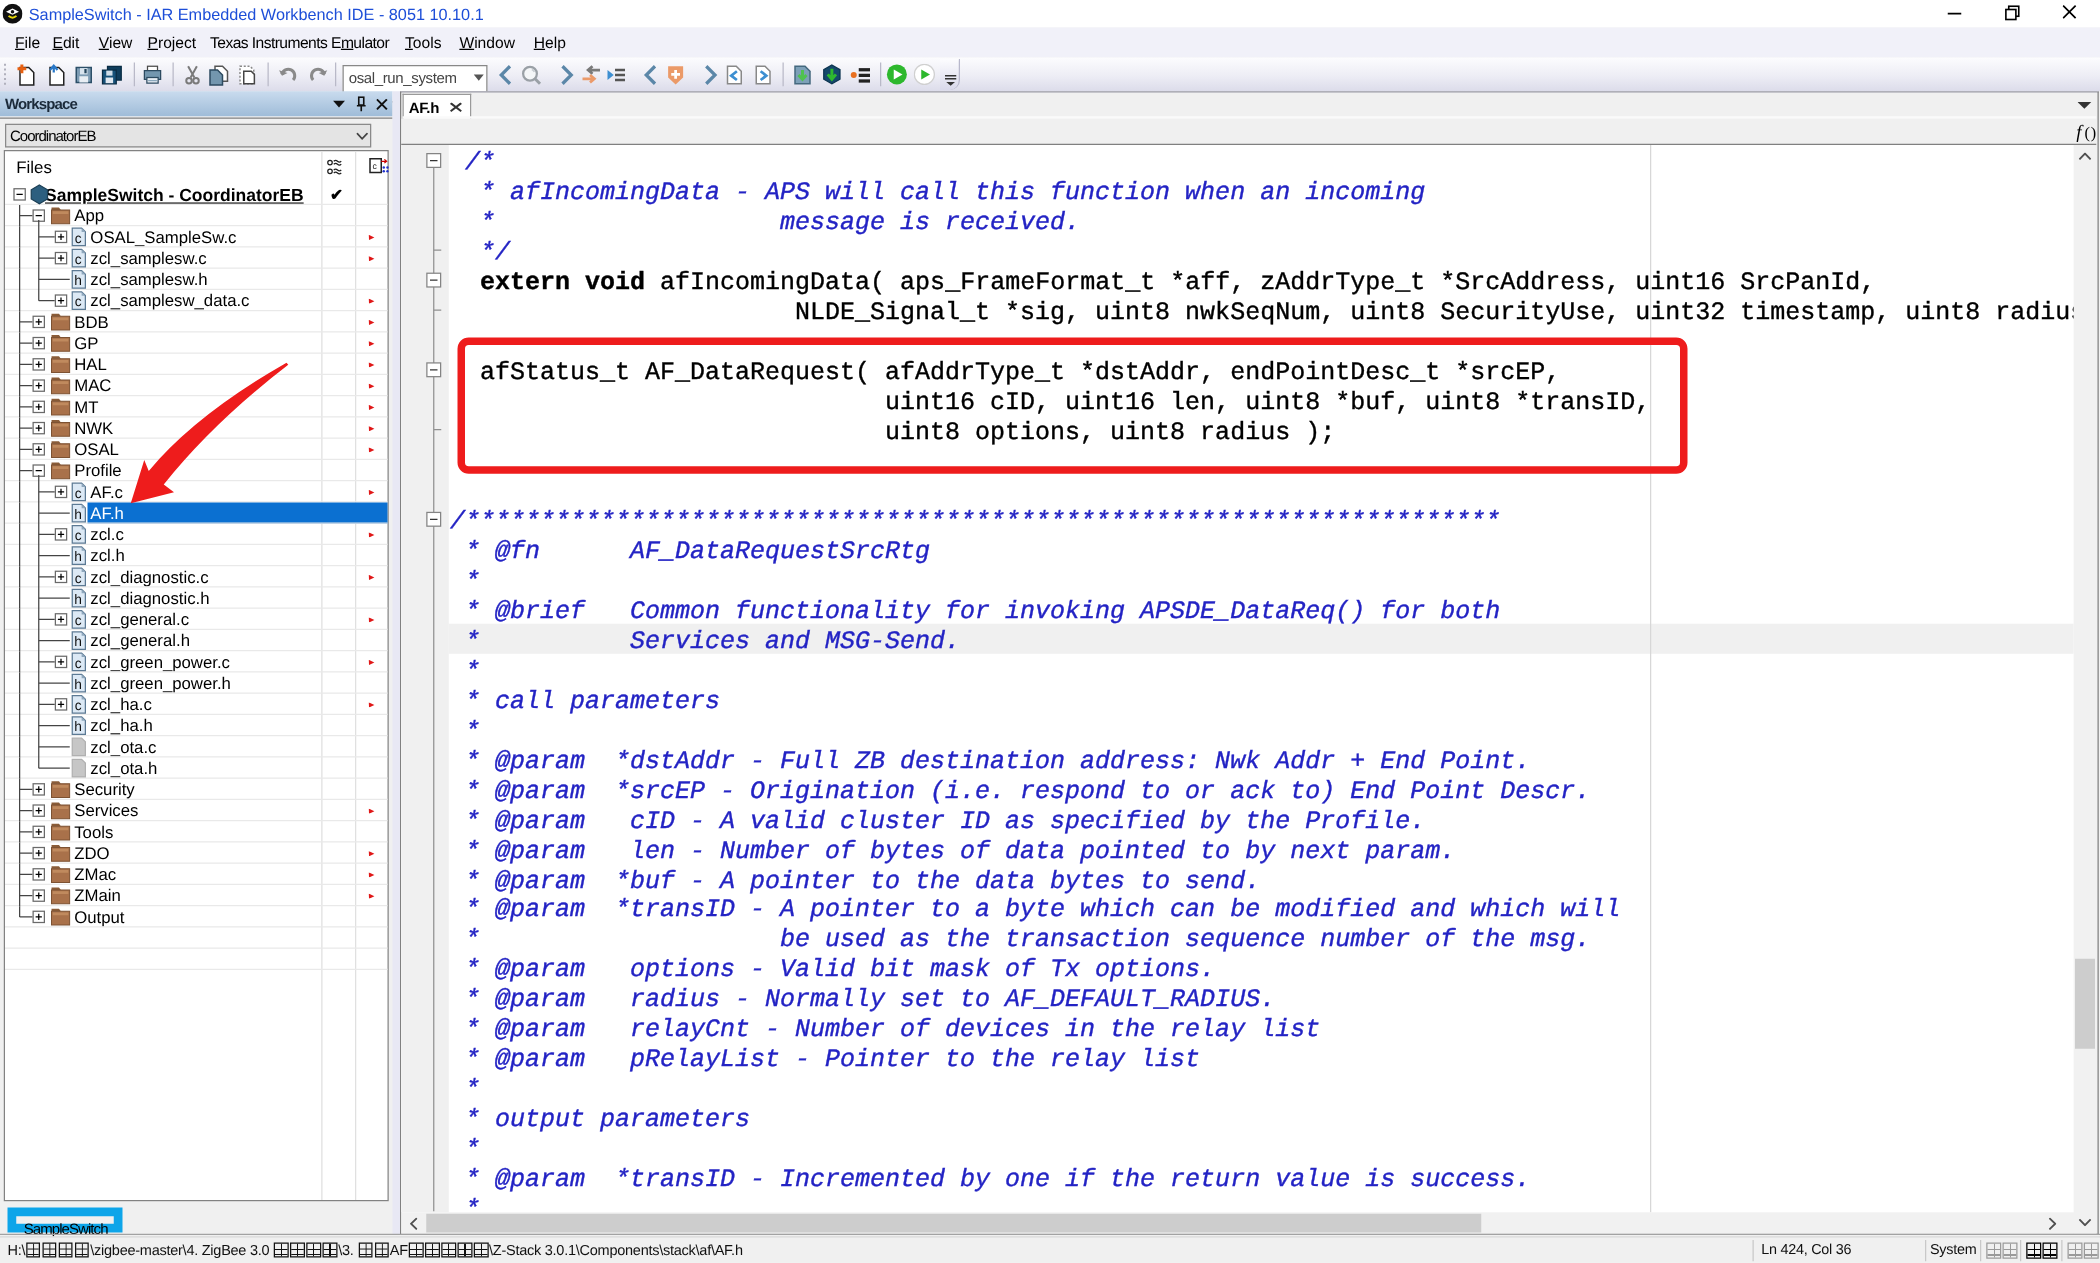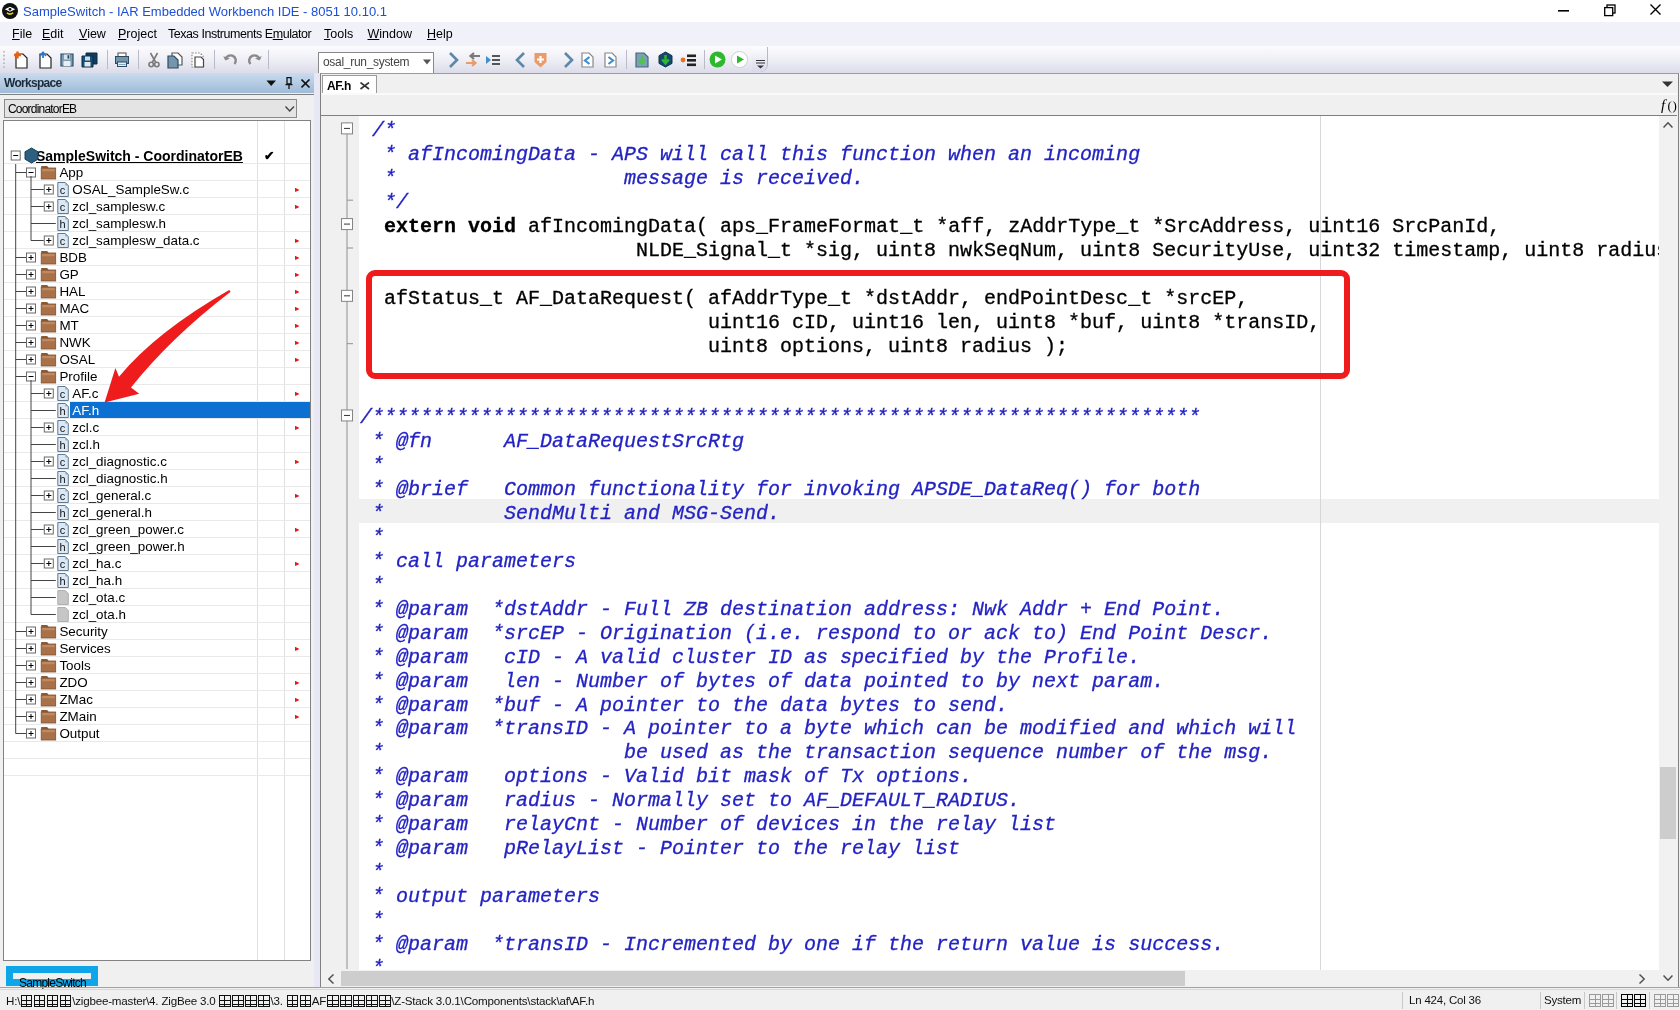--- a/index.html
+++ b/index.html
@@ -248,21 +248,21 @@
       <svg class="abs" style="left:731px;top:5px" width="18" height="18" viewBox="0 0 18 18">
         <circle cx="8.5" cy="8.5" r="8" fill="#fff" stroke="#d0d0d0"></circle>
         <path d="M6 4.5 L13 8.5 L6 12.5 Z" fill="#2db82d"></path>
       </svg>
       <div class="abs" style="left:752px;top:1px;width:16px;height:25px;background:linear-gradient(#fdfdff,#d8d8ea);border-radius:0 0 8px 0;border-right:1px solid #b8b8cc"></div>
       <svg class="abs" style="left:754px;top:5px" width="14" height="18" viewBox="0 0 14 18">
         <path d="M2 9.5 h9 M2 12 h9" stroke="#333" stroke-width="1.2" fill="none"></path>
         <path d="M3 14.5 h7 l-3.5 3 z" fill="#333"></path>
       </svg>
     </div>
-  <div id="tbcombo" class="abs" style="left:274px;top:5.5px;width:116px;height:30px;background:#fff;border:1px solid #888;margin-left:44px;">
+  <div id="tbcombo" class="abs" style="left:274px;top:5.5px;width:116px;height:30px;background:#fff;border:1px solid #888;">
     <span class="abs" style="left:4px;top:2px;font-size:12px;letter-spacing:-0.3px;color:#444">osal_run_system</span>
     <svg class="abs" style="left:104px;top:6px" width="9" height="6">
         <path d="M0 0.5 L8 0.5 L4 5.5 Z" fill="#555"></path>
       </svg>
   </div>
 </div>
 
 <div id="wspanel"></div>
 <div id="wsheader">
   <span class="t">Workspace</span>
@@ -279,20 +279,38 @@
 </div>
 <div id="wscombo">
   <span class="t">CoordinatorEB</span>
   <svg class="abs" style="left:280px;top:6px" width="10" height="7">
       <path d="M0.5 0.5 L4.7 5 L9 0.5" stroke="#444" stroke-width="1.4" fill="none"></path>
     </svg>
 </div>
 <div id="filespanel">
   <div class="colsep" style="left:252.5px; height:839px;"></div>
   <div class="colsep" style="left:279.5px; height:839px;"></div>
+  <div id="filesheader">
+    <span class="t">Files</span>
+    <svg class="abs" style="left:257px;top:6px" width="17" height="14" viewBox="0 0 17 14">
+      <circle cx="3" cy="3" r="1.8" fill="none" stroke="#222" stroke-width="1"></circle>
+      <path d="M6 2 q1.5 -1.5 3 0 q1.5 1.5 3 0 M6 4.4 q1.5 -1.5 3 0 q1.5 1.5 3 0" stroke="#222" fill="none" stroke-width="1"></path>
+      <circle cx="3" cy="10" r="1.8" fill="none" stroke="#222" stroke-width="1"></circle>
+      <path d="M6 9 q1.5 -1.5 3 0 q1.5 1.5 3 0 M6 11.4 q1.5 -1.5 3 0 q1.5 1.5 3 0" stroke="#222" fill="none" stroke-width="1"></path>
+    </svg>
+    <svg class="abs" style="left:291px;top:5px" width="16" height="16" viewBox="0 0 16 16">
+      <rect x="1" y="1" width="9" height="11" fill="#fff" stroke="#222" stroke-width="1.2"></rect>
+      <text x="3" y="9" font-size="7" fill="#222">c</text>
+      <path d="M10 3 h4 m-1.5 -1.5 l1.8 1.5 l-1.8 1.5" stroke="#c00" fill="none" stroke-width="1"></path>
+      <circle cx="12" cy="8" r="1" fill="#23c"></circle>
+        <circle cx="15" cy="8" r="1" fill="#23c"></circle>
+      <circle cx="12" cy="11" r="1" fill="#23c"></circle>
+        <circle cx="15" cy="11" r="1" fill="#23c"></circle>
+    </svg>
+  </div>
   <div id="treerows">
       <svg style="position:absolute;left:0;top:0;z-index:1" width="306" height="600">
         <rect x="7.199999999999999" y="4" width="9" height="9" fill="#fff" stroke="#6a6a6a"></rect>
         <line x1="9.2" y1="8.5" x2="14.2" y2="8.5" stroke="#000"></line>
         <polygon points="27.5,1 34,4.8 34,12.2 27.5,16 21,12.2 21,4.8" fill="#2d5f7f" stroke="#1d4056"></polygon>
         <line x1="11.7" y1="17" x2="11.7" y2="34" stroke="#444"></line>
         <line x1="11.7" y1="25.5" x2="22" y2="25.5" stroke="#444"></line>
         <rect x="22.5" y="21" width="9" height="9" fill="#fff" stroke="#6a6a6a"></rect>
         <line x1="24.5" y1="25.5" x2="29.5" y2="25.5" stroke="#000"></line>
         <path d="M37.2 19 h6 l1.5 2 h-7.5 z" fill="#8a5c38"></path>
@@ -754,21 +772,21 @@
 
   afStatus_t AF_DataRequest( afAddrType_t *dstAddr, endPointDesc_t *srcEP,
                              uint16 cID, uint16 len, uint8 *buf, uint8 *transID,
                              uint8 options, uint8 radius );
 
 
 <span class="c">/*********************************************************************</span>
 <span class="c"> * @fn      AF_DataRequestSrcRtg</span>
 <span class="c"> *</span>
 <span class="c"> * @brief   Common functionality for invoking APSDE_DataReq() for both</span>
-<span class="c"> *          SendMulti and MSG-Send.</span>
+<span class="c"> *          Services and MSG-Send.</span>
 <span class="c"> *</span>
 <span class="c"> * call parameters</span>
 <span class="c"> *</span>
 <span class="c"> * @param  *dstAddr - Full ZB destination address: Nwk Addr + End Point.</span>
 <span class="c"> * @param  *srcEP - Origination (i.e. respond to or ack to) End Point Descr.</span>
 <span class="c"> * @param   cID - A valid cluster ID as specified by the Profile.</span>
 <span class="c"> * @param   len - Number of bytes of data pointed to by next param.</span>
 <span class="c"> * @param  *buf - A pointer to the data bytes to send.</span>
 <span class="c"> * @param  *transID - A pointer to a byte which can be modified and which will</span>
 <span class="c"> *                    be used as the transaction sequence number of the msg.</span>

